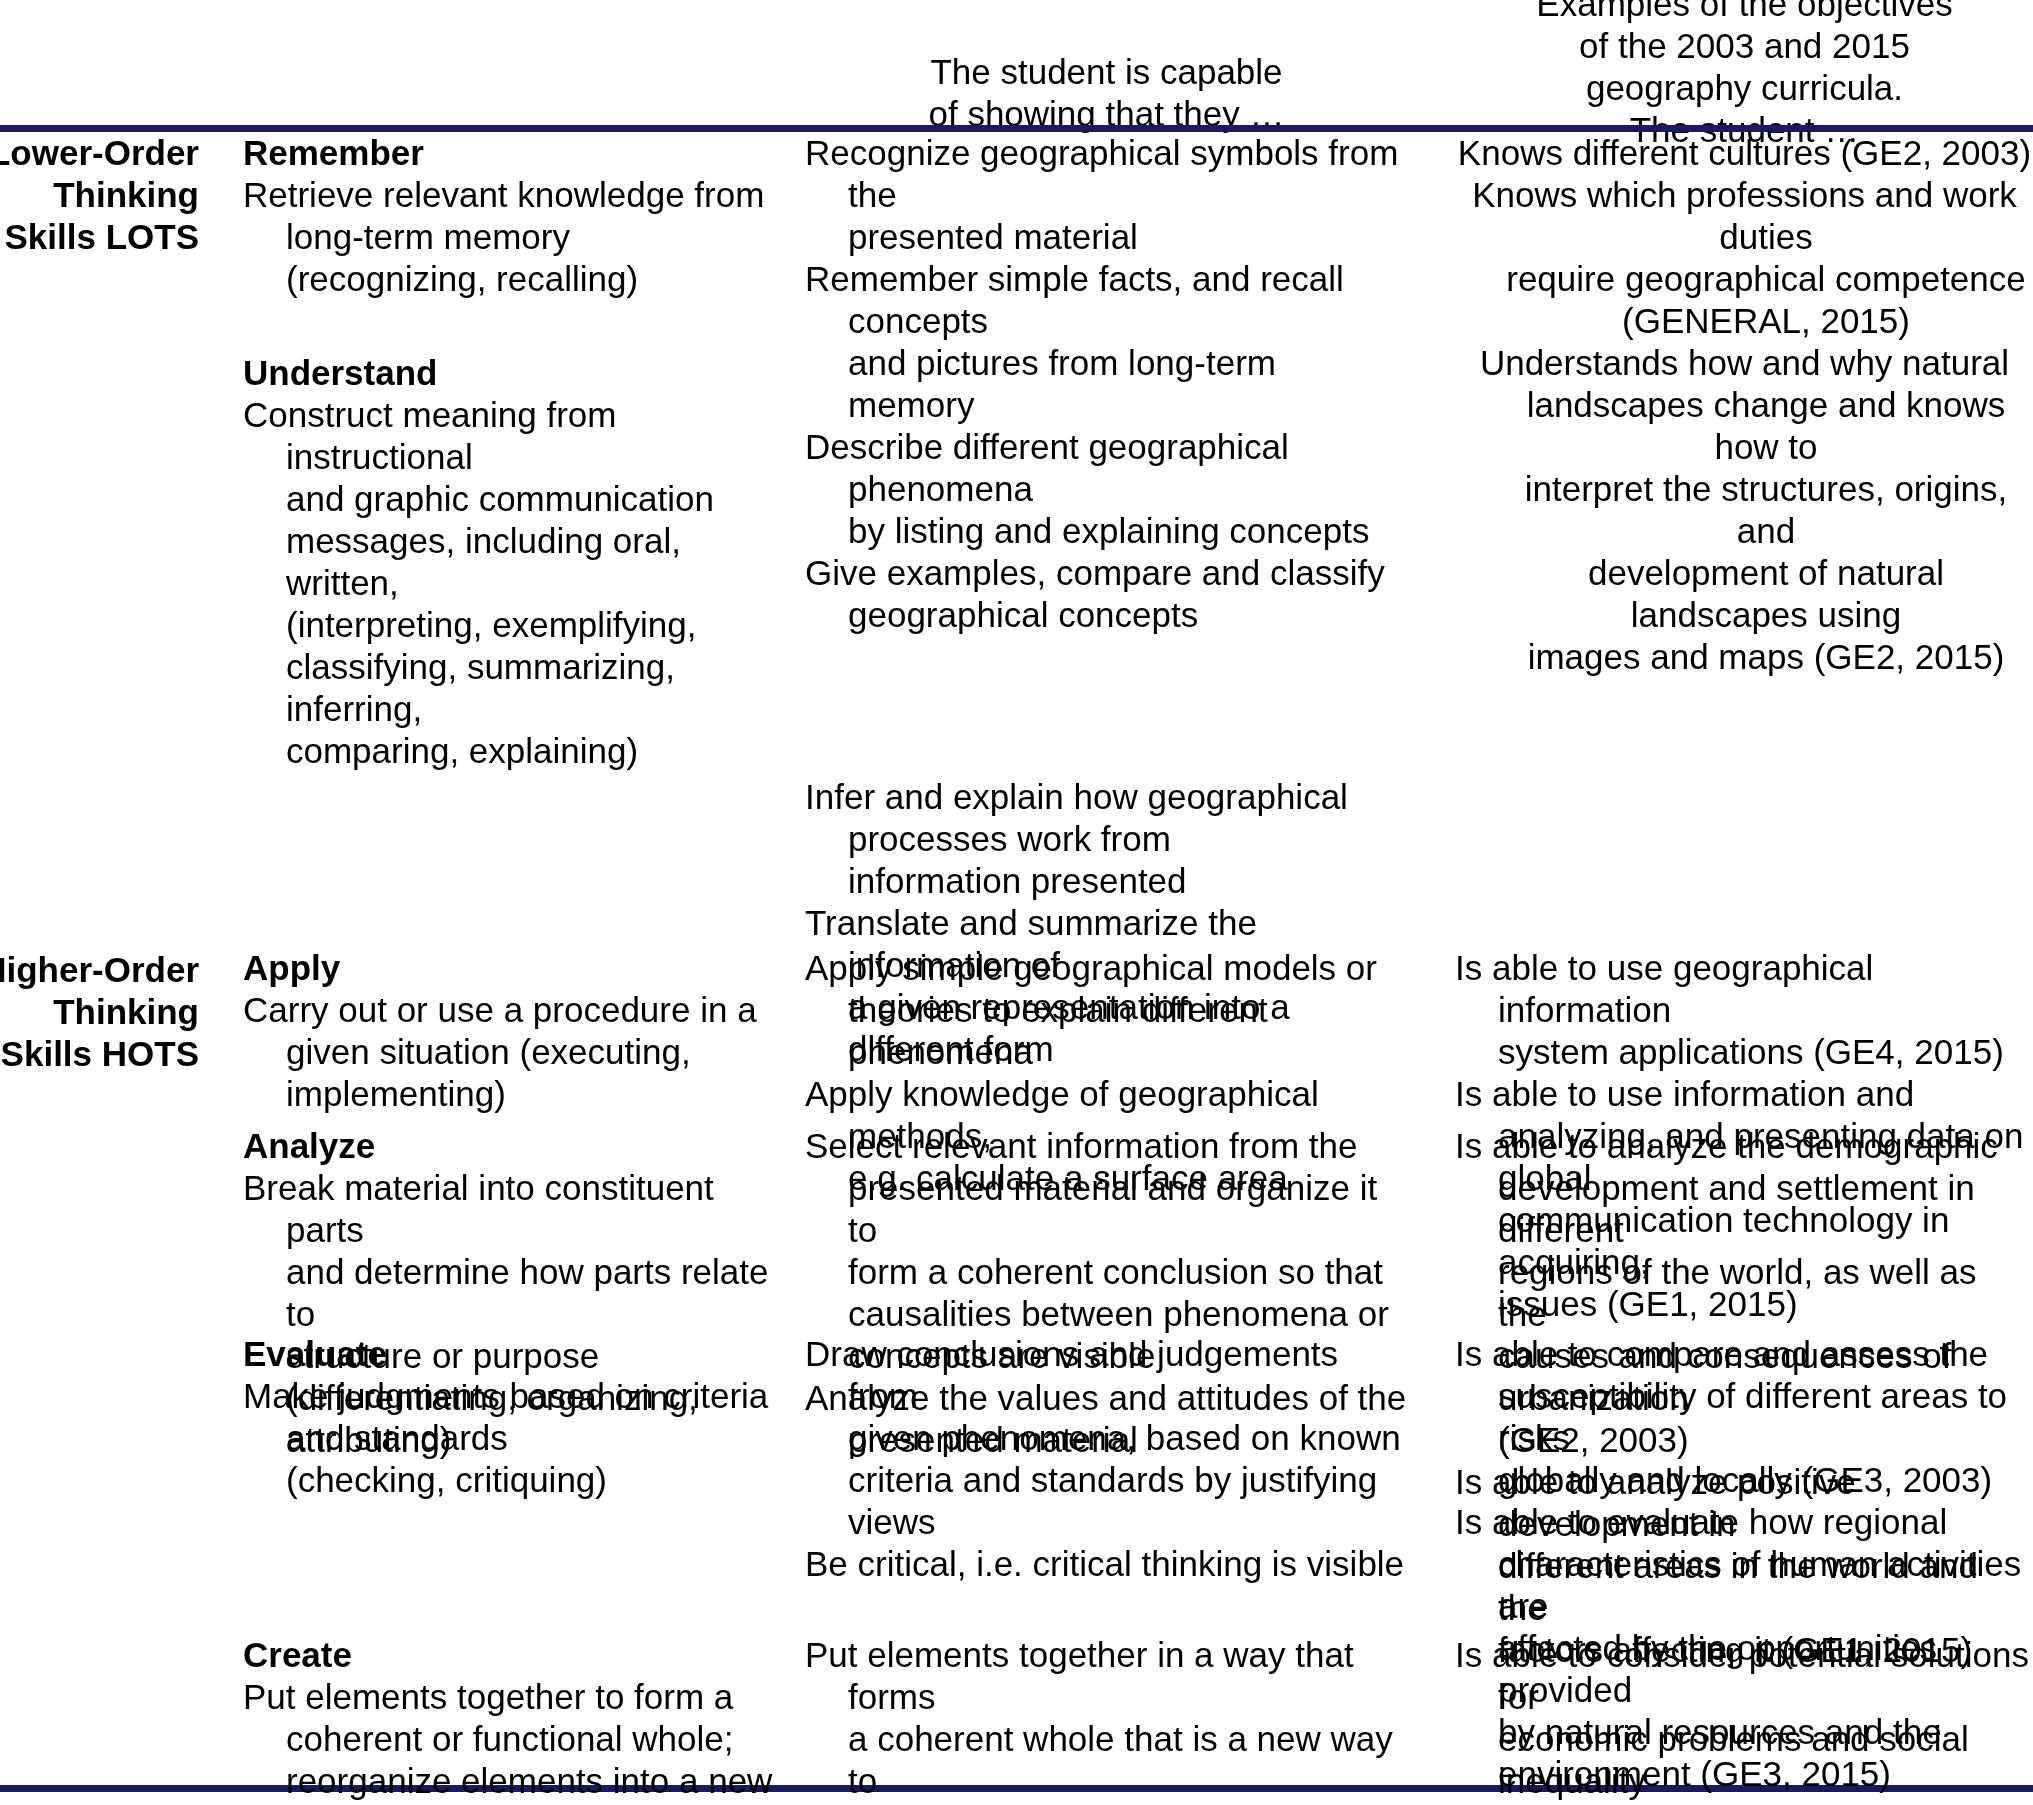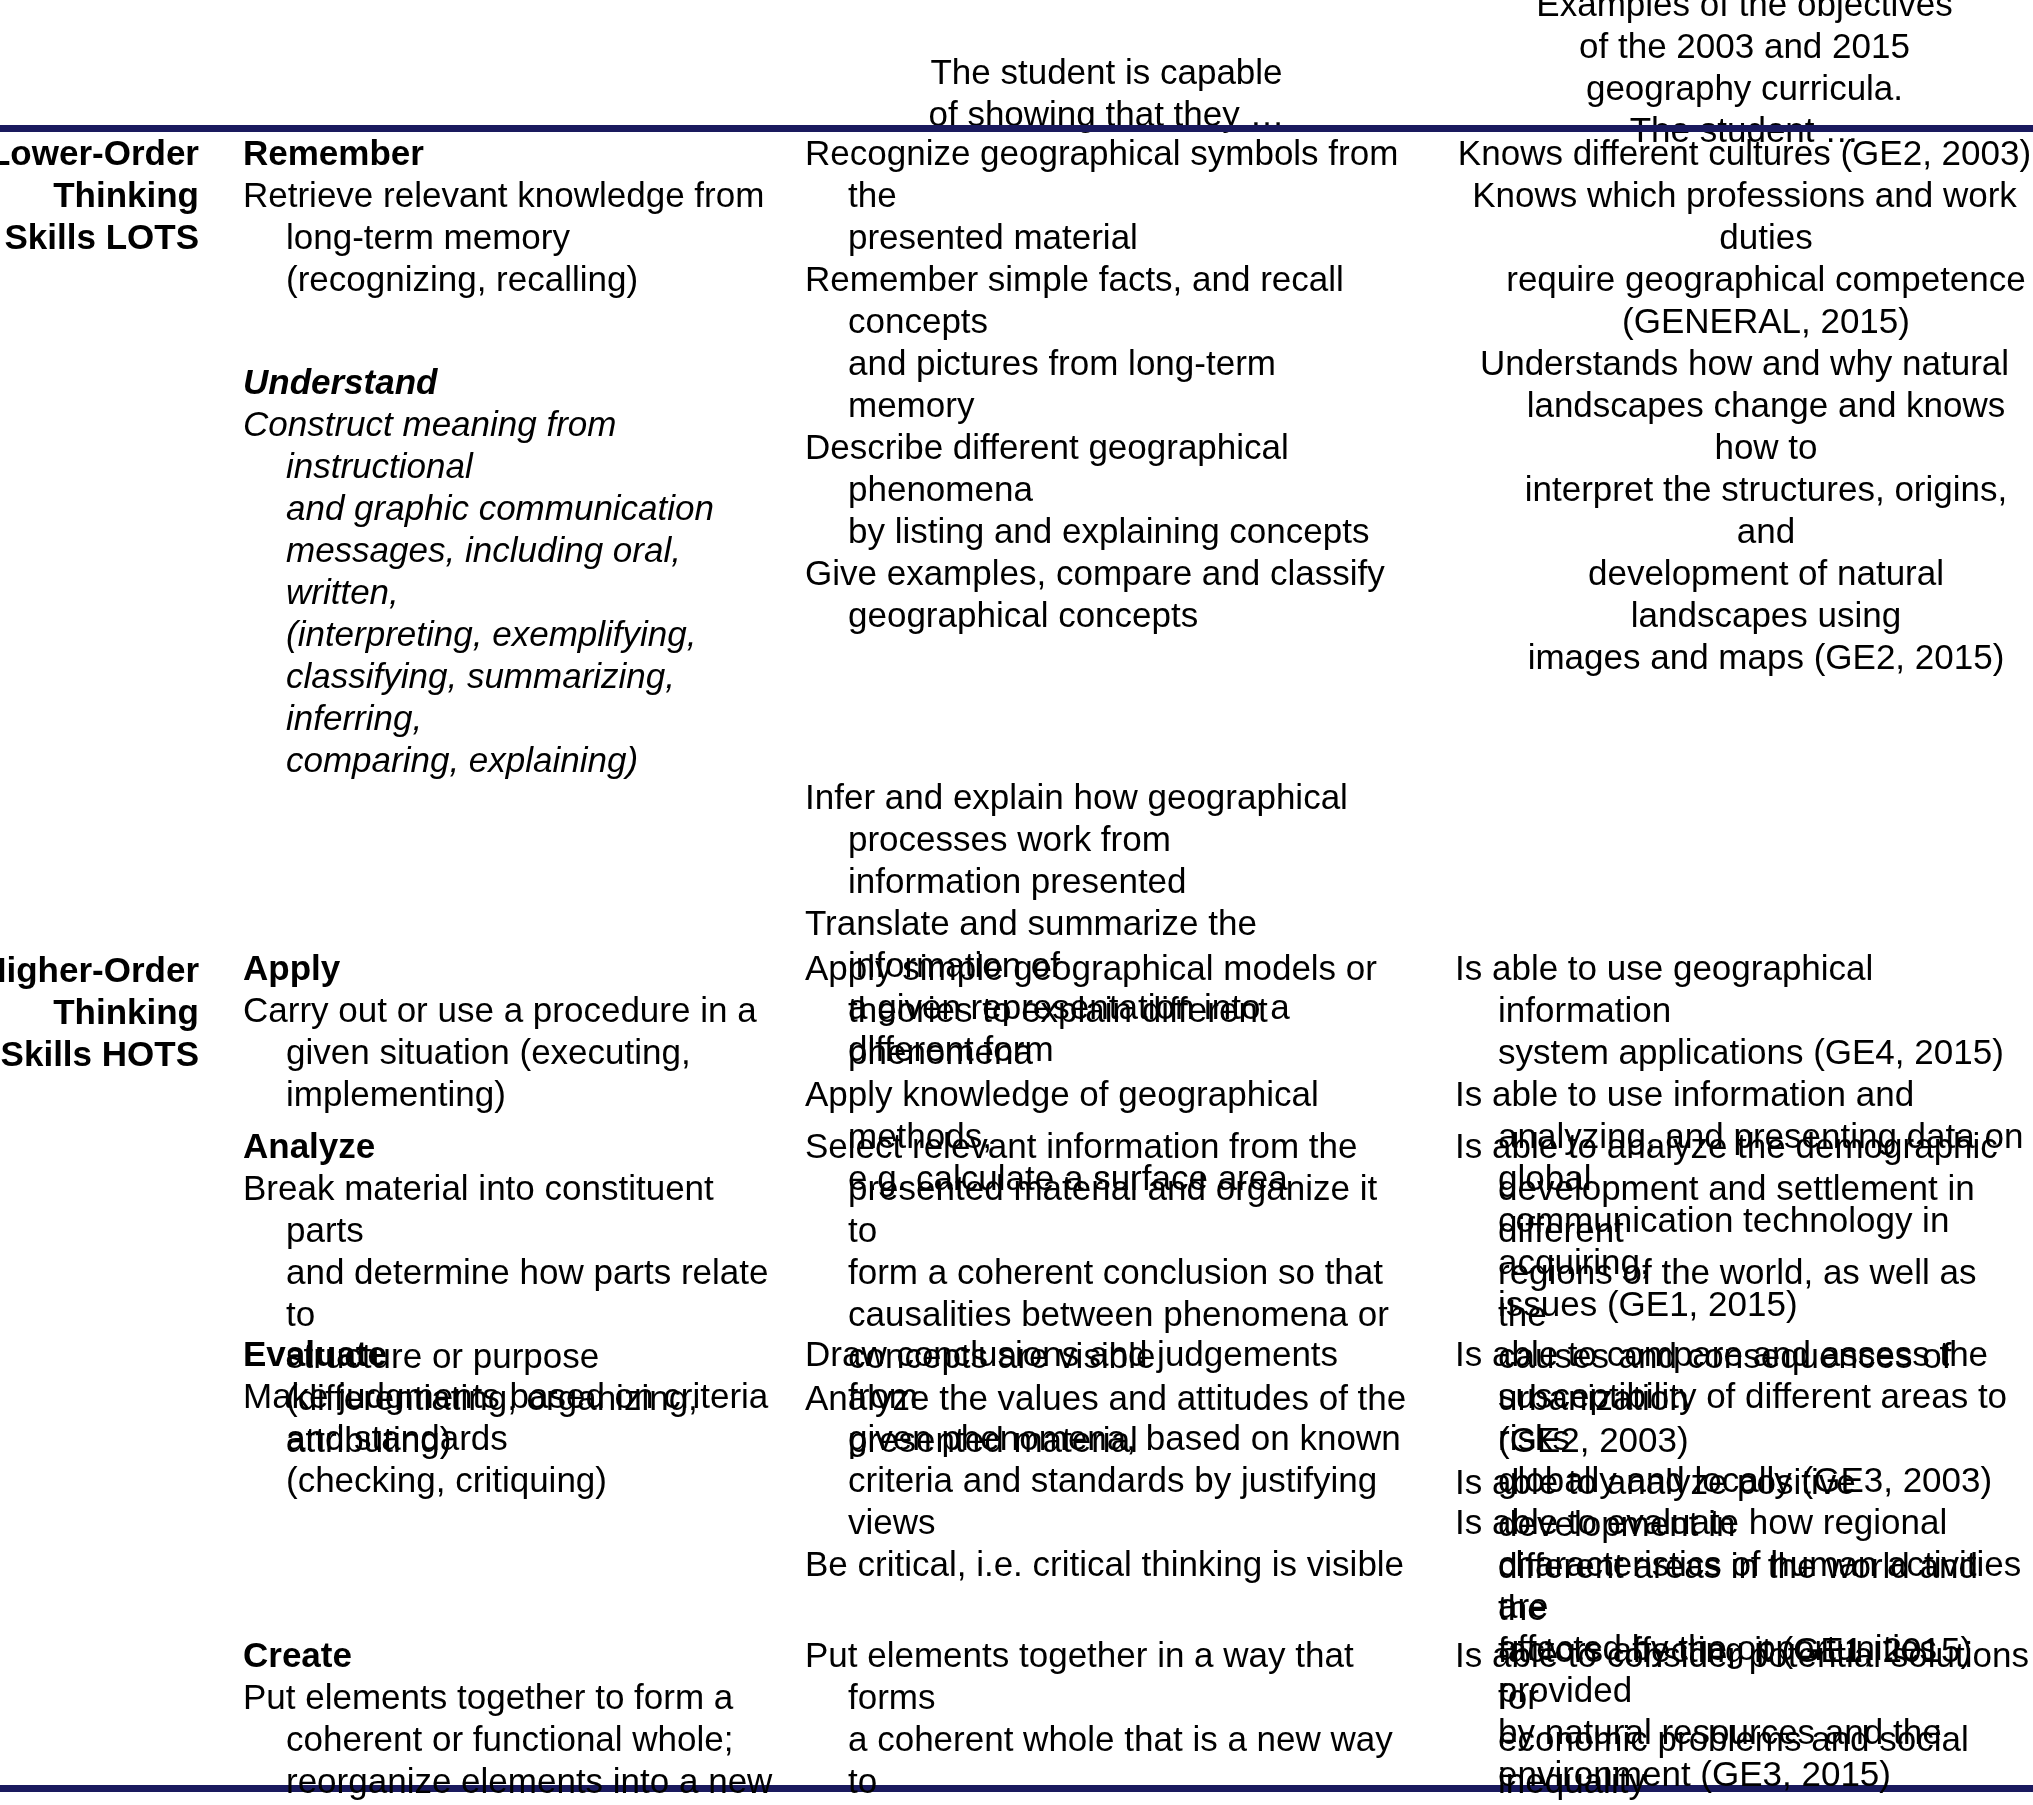--- a/index.html
+++ b/index.html
@@ -87,21 +87,21 @@
       </div>
     <div class="col col-proc" id="col-proc">
         <div class="tblock" style="top: 0px;">
           <div class="line b">Remember</div>
           <div>
             <div class="line">Retrieve relevant knowledge from</div>
             <div class="line cont">long-term memory</div>
             <div class="line cont">(recognizing, recalling)</div>
           </div>
         </div>
-        <div class="tblock" style="top: 229px; font-style: italic;">
+        <div class="tblock" style="top: 220px;">
           <div class="line b">Understand</div>
           <div>
             <div class="line">Construct meaning from instructional</div>
             <div class="line cont">and graphic communication</div>
             <div class="line cont">messages, including oral, written,</div>
             <div class="line cont">(interpreting, exemplifying,</div>
             <div class="line cont">classifying, summarizing, inferring,</div>
             <div class="line cont">comparing, explaining)</div>
           </div>
         </div>

